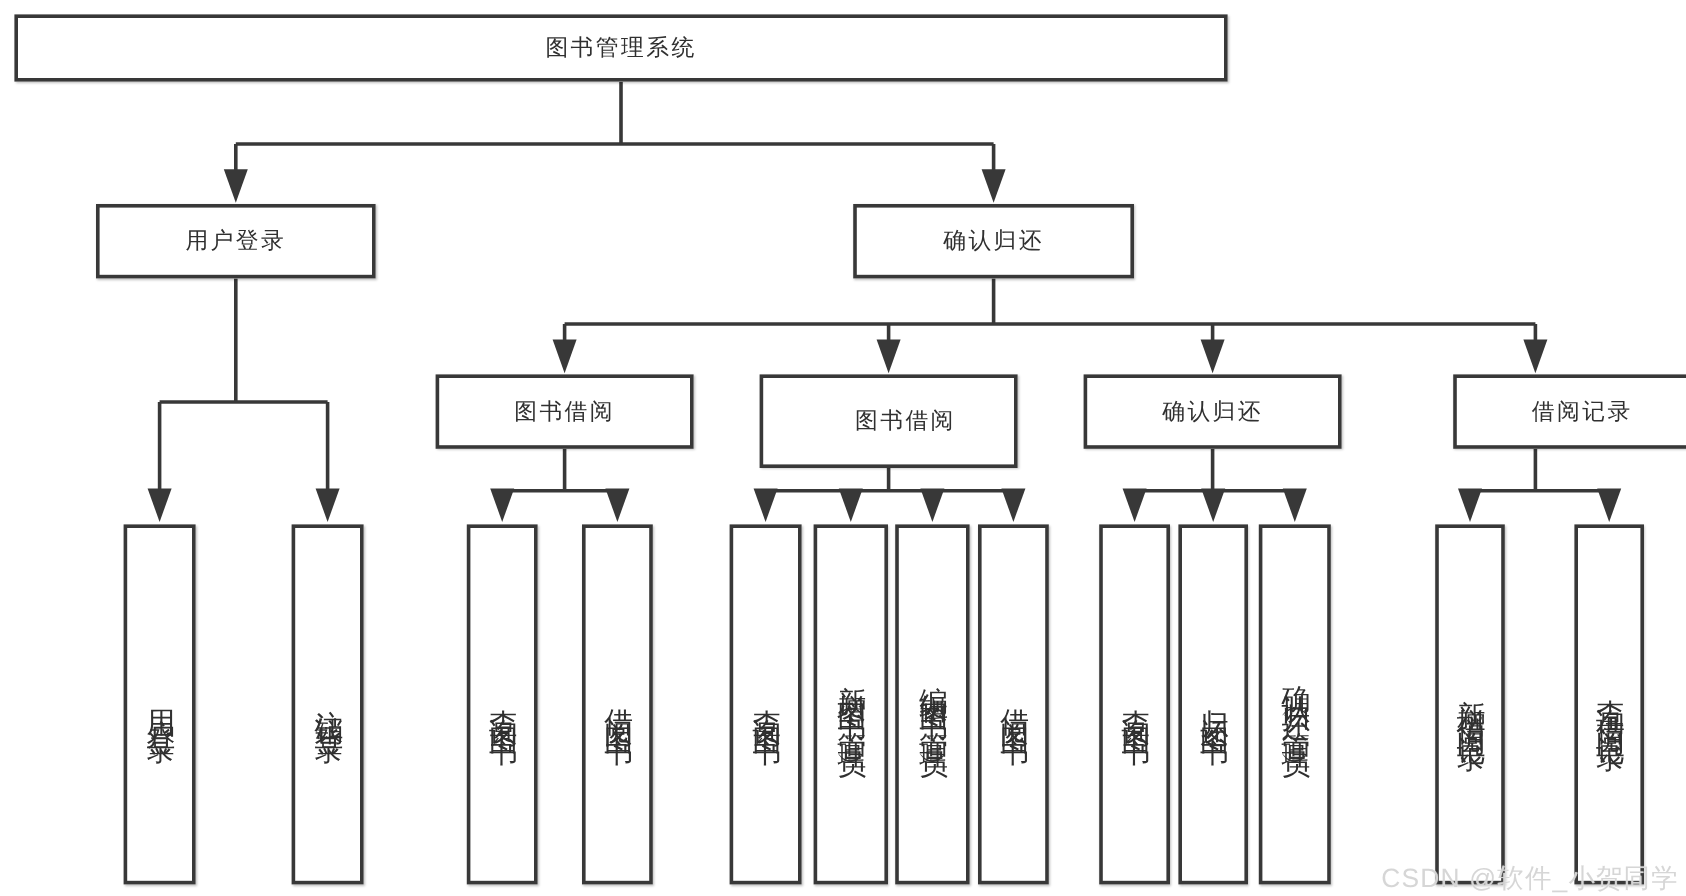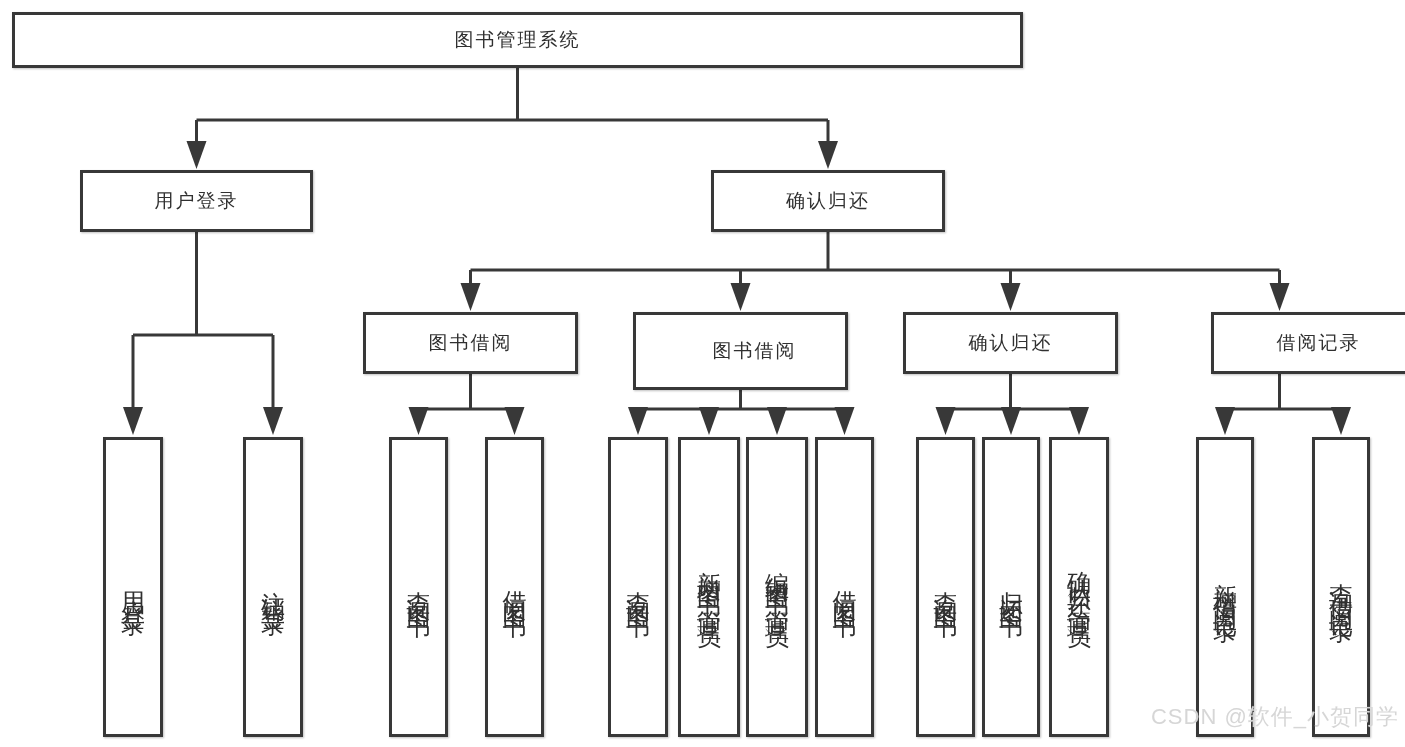--- a/index.html
+++ b/index.html
@@ -35,21 +35,21 @@
   .l-c1{left:608px; width:60px;}
   .l-c2{left:678px; width:62px;}
   .l-c3{left:746px; width:62px;}
   .l-c4{left:815px; width:59px;}
   .l-d1{left:916px; width:59px;}
   .l-d2{left:982px; width:58px;}
   .l-d3{left:1049px;width:60px;}
   .l-e1{left:1196px;width:58px;}
   .l-e2{left:1312px;width:58px;}
   .watermark{
-    position:absolute;right:6px;bottom:15px;z-index:30;
+    position:absolute;right:6px;bottom:0;z-index:30;
     font-size:22px;letter-spacing:1px;color:rgba(212,212,212,0.95);
     text-shadow:0 0 1px rgba(255,255,255,0.8);
     white-space:nowrap;
   }
 </style>
 </head>
 <body>
 
 <div class="canvas">
 

